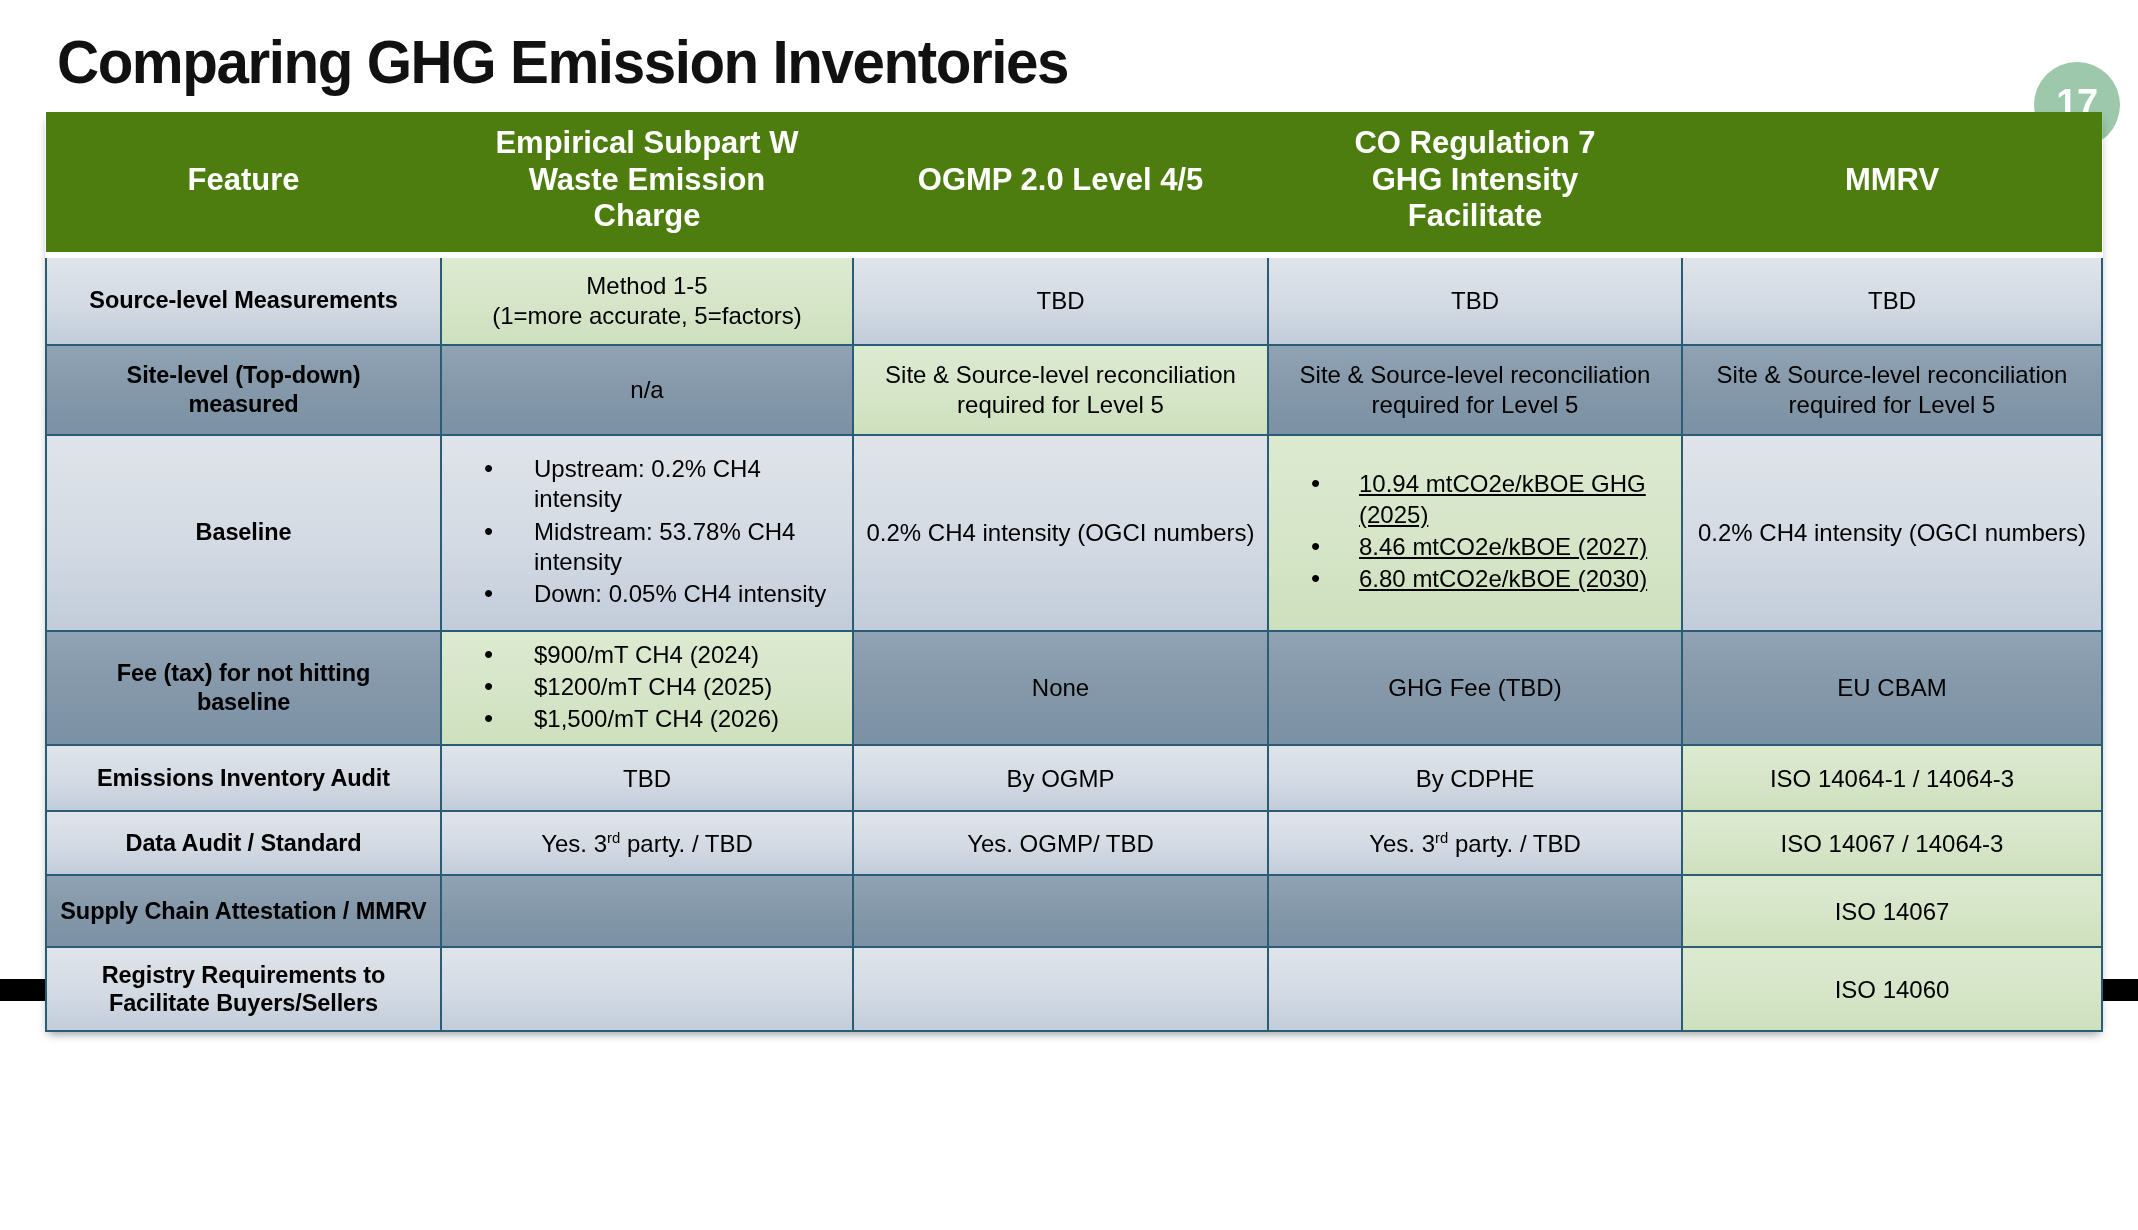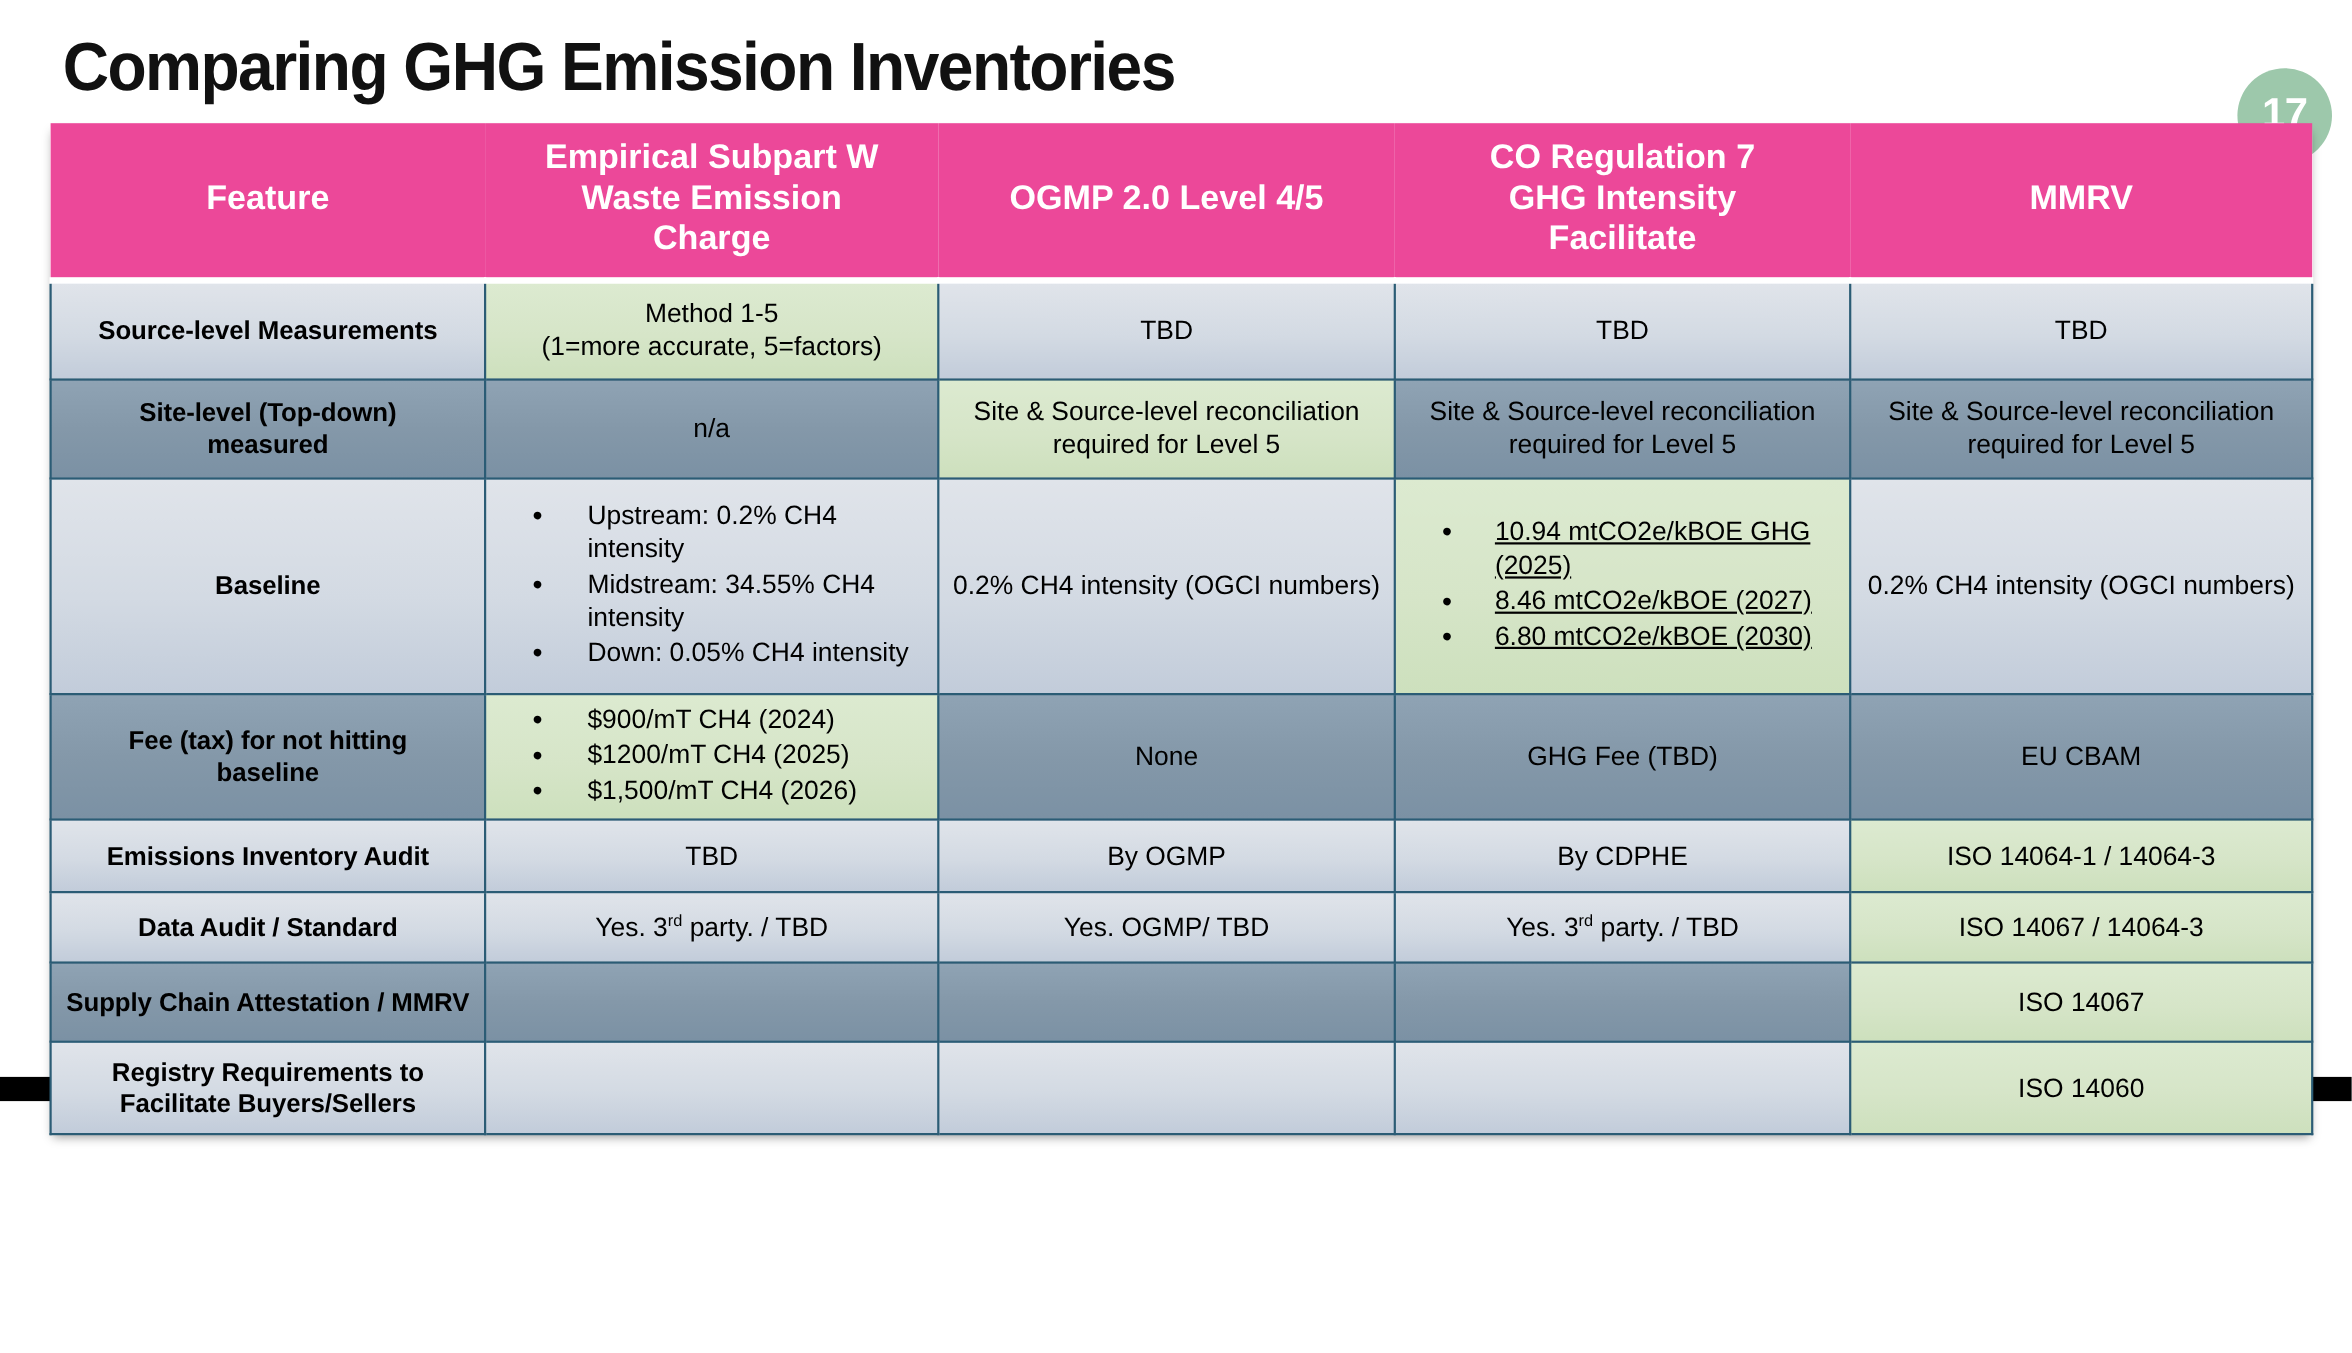--- a/index.html
+++ b/index.html
@@ -60,21 +60,21 @@
     box-shadow: 0 5px 9px -3px rgba(0,0,0,0.40);
   }
   table.cmp col.c-feature { width: 395px; }
   table.cmp col.c-sw      { width: 412px; }
   table.cmp col.c-ogmp    { width: 415px; }
   table.cmp col.c-co7     { width: 414px; }
   table.cmp col.c-mmrv    { width: 420px; }
 
   
   thead th {
-    background: #ec4899;
+    background: #4d7c0f;
     color: #ffffff;
     font-size: 31px;
     font-weight: bold;
     text-align: center;
     vertical-align: middle;
     padding: 13px 10px 17px;
     height: 128px;
     line-height: 1.18;
     border: none;
   }
@@ -202,21 +202,21 @@
           <td class="green">Site &amp; Source-level reconciliation required for Level 5</td>
           <td>Site &amp; Source-level reconciliation required for Level 5</td>
           <td>Site &amp; Source-level reconciliation required for Level 5</td>
         </tr>
 
         <tr class="light" style="height:196px;">
           <td class="feat">Baseline</td>
           <td class="bullets">
             <ul>
               <li>Upstream: 0.2% CH4 intensity</li>
-              <li>Midstream: 34.55% CH4 intensity</li>
+              <li>Midstream: 53.78% CH4 intensity</li>
               <li>Down: 0.05% CH4 intensity</li>
             </ul>
           </td>
           <td>0.2% CH4 intensity (OGCI numbers)</td>
           <td class="bullets tight green">
             <ul>
               <li>10.94 mtCO2e/kBOE GHG (2025)</li>
               <li>8.46 mtCO2e/kBOE (2027)</li>
               <li>6.80 mtCO2e/kBOE (2030)</li>
             </ul>

